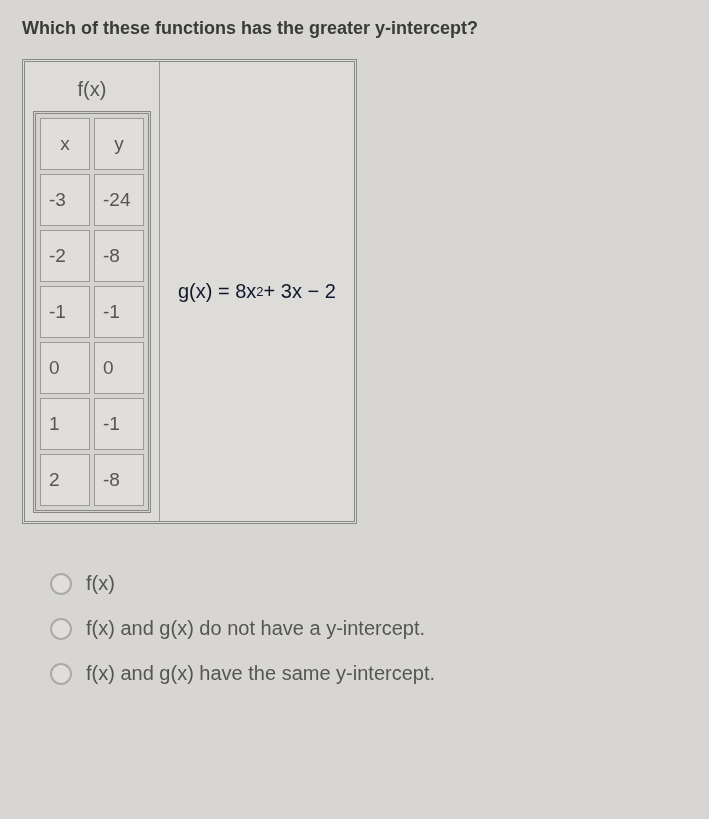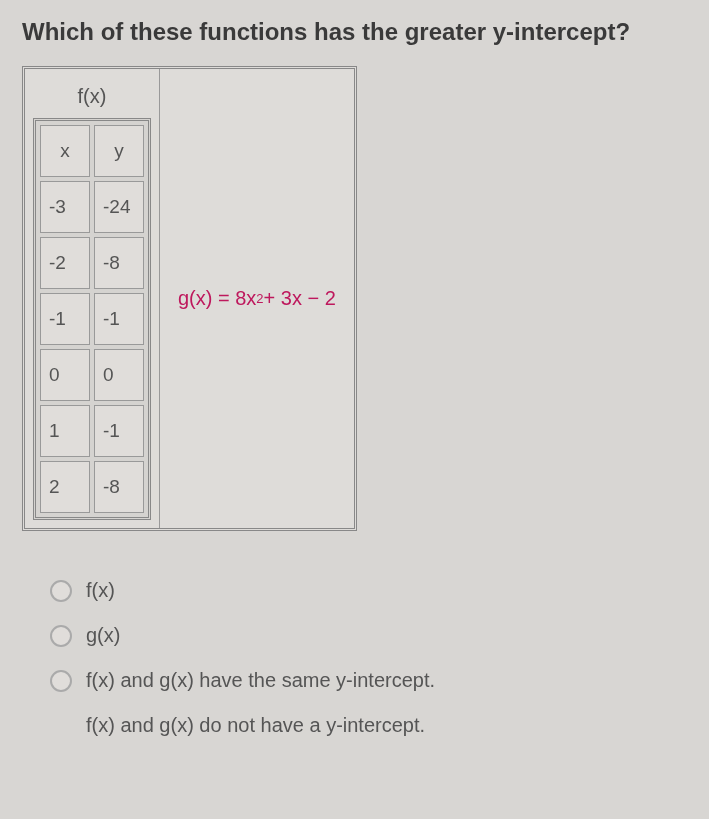--- a/index.html
+++ b/index.html
@@ -5,21 +5,21 @@
     * { box-sizing: border-box; margin: 0; padding: 0; }
     body {
       font-family: -apple-system, BlinkMacSystemFont, "Segoe UI", Arial, sans-serif;
       background: #d8d6d3;
       width: 709px;
       height: 819px;
       padding: 18px 22px;
       color: #3a3a3a;
     }
     .question {
-      font-size: 24px;
+      font-size: 18px;
       font-weight: 600;
       color: #3a3a3a;
       margin-bottom: 20px;
     }
     .content-box {
       display: flex;
       border: 3px double #888;
       background: #dedcd9;
       width: fit-content;
     }
@@ -52,21 +52,21 @@
     }
     .data-table tr:first-child td {
       text-align: center;
       font-weight: 500;
     }
     .right-col {
       display: flex;
       align-items: center;
       padding: 0 18px;
       font-size: 20px;
-      color: #be185d;
+      color: #0f172a;
       white-space: nowrap;
     }
     .sup { font-size: 13px; vertical-align: super; }
     .options {
       margin-top: 48px;
       margin-left: 28px;
     }
     .option {
       display: flex;
       align-items: center;
@@ -133,23 +133,19 @@
   </div>
 </div>
 
 <div class="options">
   <div class="option">
     <div class="radio"></div>
     <span>f(x)</span>
   </div>
   <div class="option">
     <div class="radio"></div>
-    <span>g(x)</span>
+    <span>f(x) and g(x) do not have a y-intercept.</span>
   </div>
   <div class="option">
     <div class="radio"></div>
     <span>f(x) and g(x) have the same y-intercept.</span>
   </div>
-  <div class="option">
-    <div class="radio"></div>
-    <span>f(x) and g(x) do not have a y-intercept.</span>
-  </div>
 </div>
 
 </body></html>

